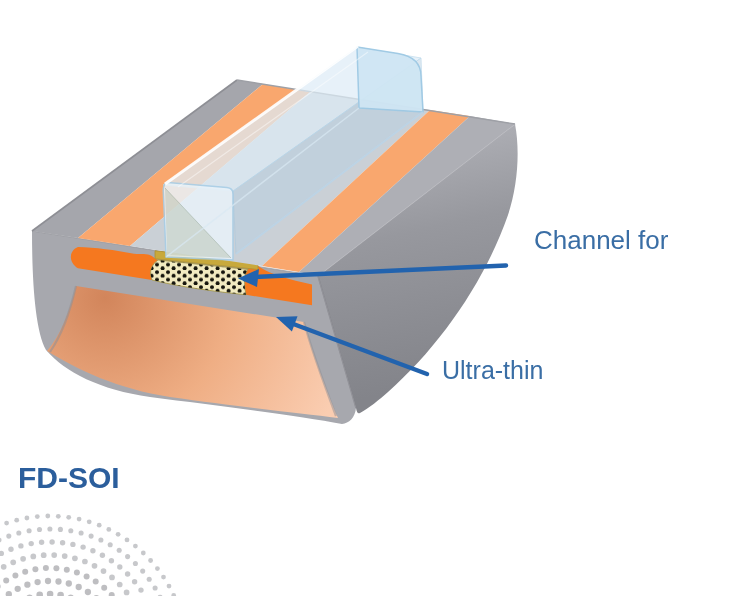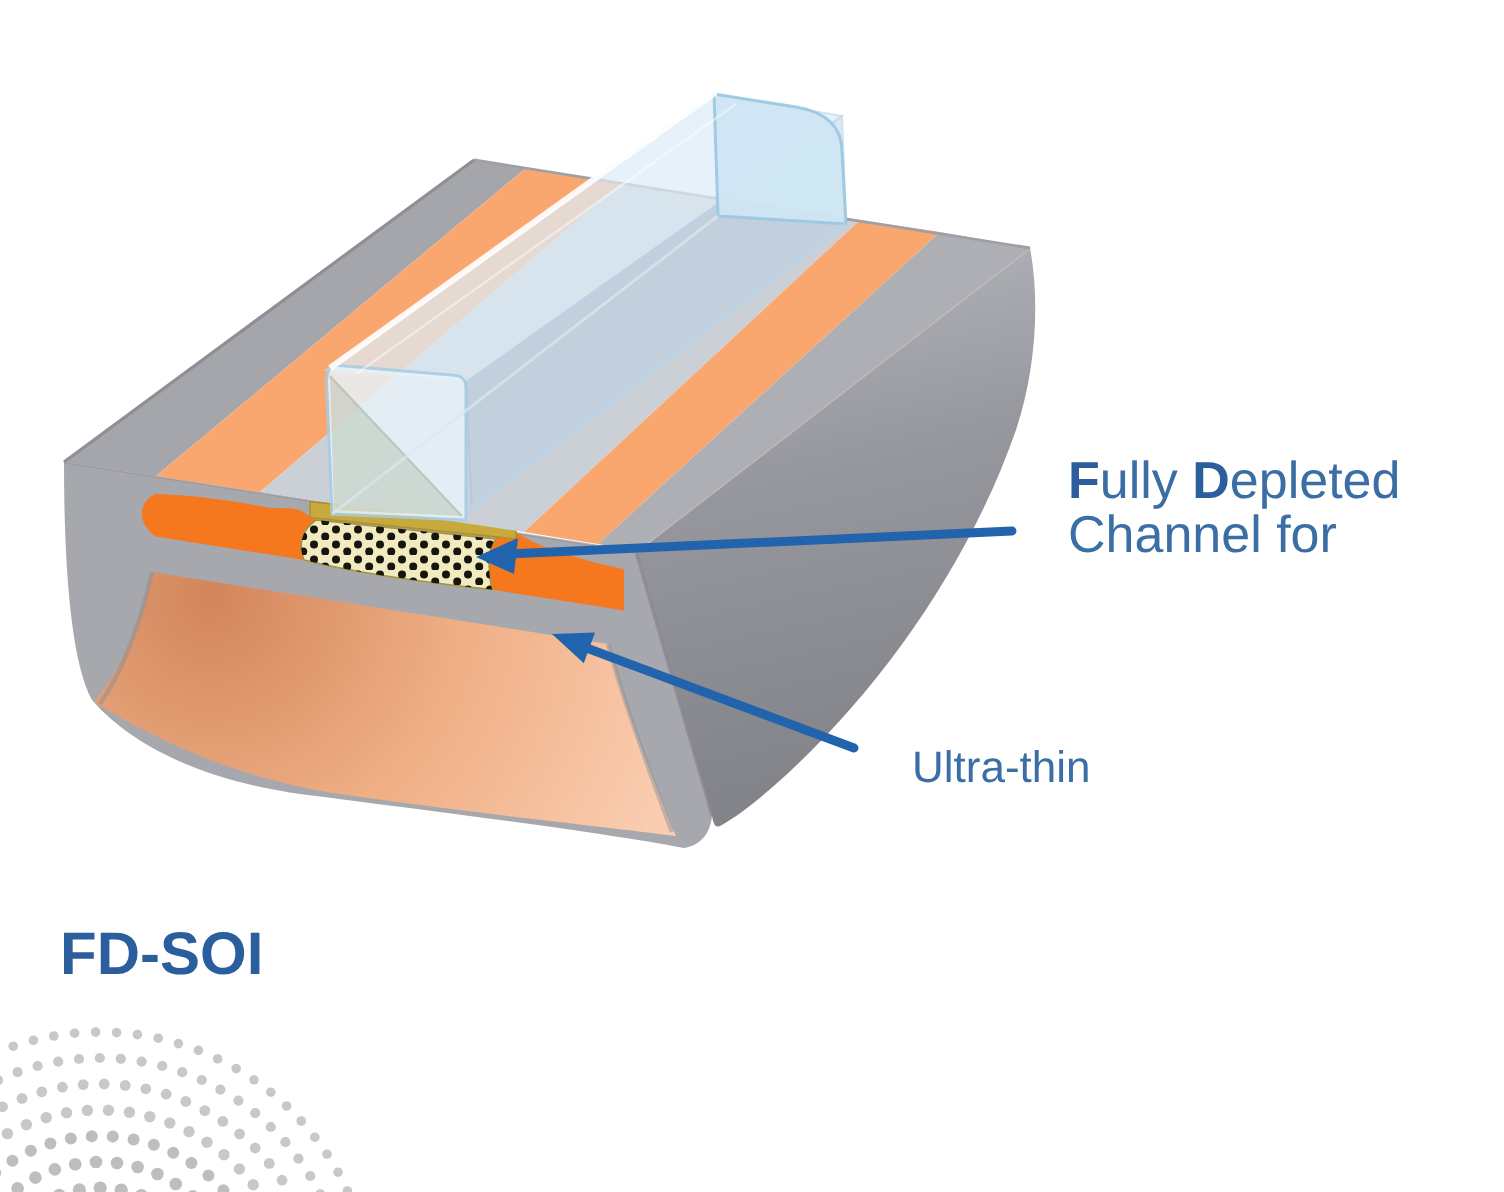--- a/index.html
+++ b/index.html
@@ -7,23 +7,23 @@
     width:752px;height:596px;position:relative;overflow:hidden;background:#ffffff;
     font-family:"Liberation Sans", sans-serif;
   }
   #stage{position:absolute;left:0;top:0;width:752px;height:596px;}
   svg{position:absolute;left:0;top:0;display:block;}
   .ann{
     position:absolute;color:var(--text-blue);
   }
   .ann .bold{font-weight:bold;color:var(--text-bold);}
   #ann-channel{left:534px;top:227px;font-size:26px;line-height:27px;}
-  #ann-oxide{left:442px;top:369px;font-size:22px;line-height:29px;margin-left:14px;}
+  #ann-oxide{left:442px;top:356px;font-size:25px;line-height:29px;}
   #caption{
-    position:absolute;left:30px;top:459px;display:flex;align-items:center;
+    position:absolute;left:18px;top:459px;display:flex;align-items:center;
     color:var(--text-blue);font-size:30px;line-height:38px;
   }
   #caption .term{font-weight:bold;color:var(--text-bold);margin-right:13px;letter-spacing:0px;}
   #caption .item2{padding-left:21px;}
 </style>
 </head>
 <body>
 
 <div id="stage">
 
@@ -248,21 +248,20 @@
         <circle cx="58.3" cy="516.3" r="2.40" fill="#C4C5C8" opacity="0.95"></circle>
         <circle cx="47.8" cy="516.0" r="2.40" fill="#C4C5C8" opacity="0.95"></circle>
         <circle cx="37.3" cy="516.6" r="2.40" fill="#C4C5C8" opacity="0.95"></circle>
         <circle cx="26.9" cy="518.0" r="2.40" fill="#C4C5C8" opacity="0.95"></circle>
         <circle cx="16.7" cy="520.2" r="2.40" fill="#C4C5C8" opacity="0.95"></circle>
         <circle cx="6.6" cy="523.1" r="2.40" fill="#C4C5C8" opacity="0.95"></circle>
       </g>
   </svg>
 
   <div class="ann" id="ann-channel">
-    <div><span class="bold">F</span><span>ully </span><span class="bold">D</span><span>epleted</span></div>
     <div>Channel for</div>
   </div>
 
   <div class="ann" id="ann-oxide">
     <div>Ultra-thin</div>
   </div>
 
   <div id="caption">
     <span class="term">FD-SOI</span>
     <span>

